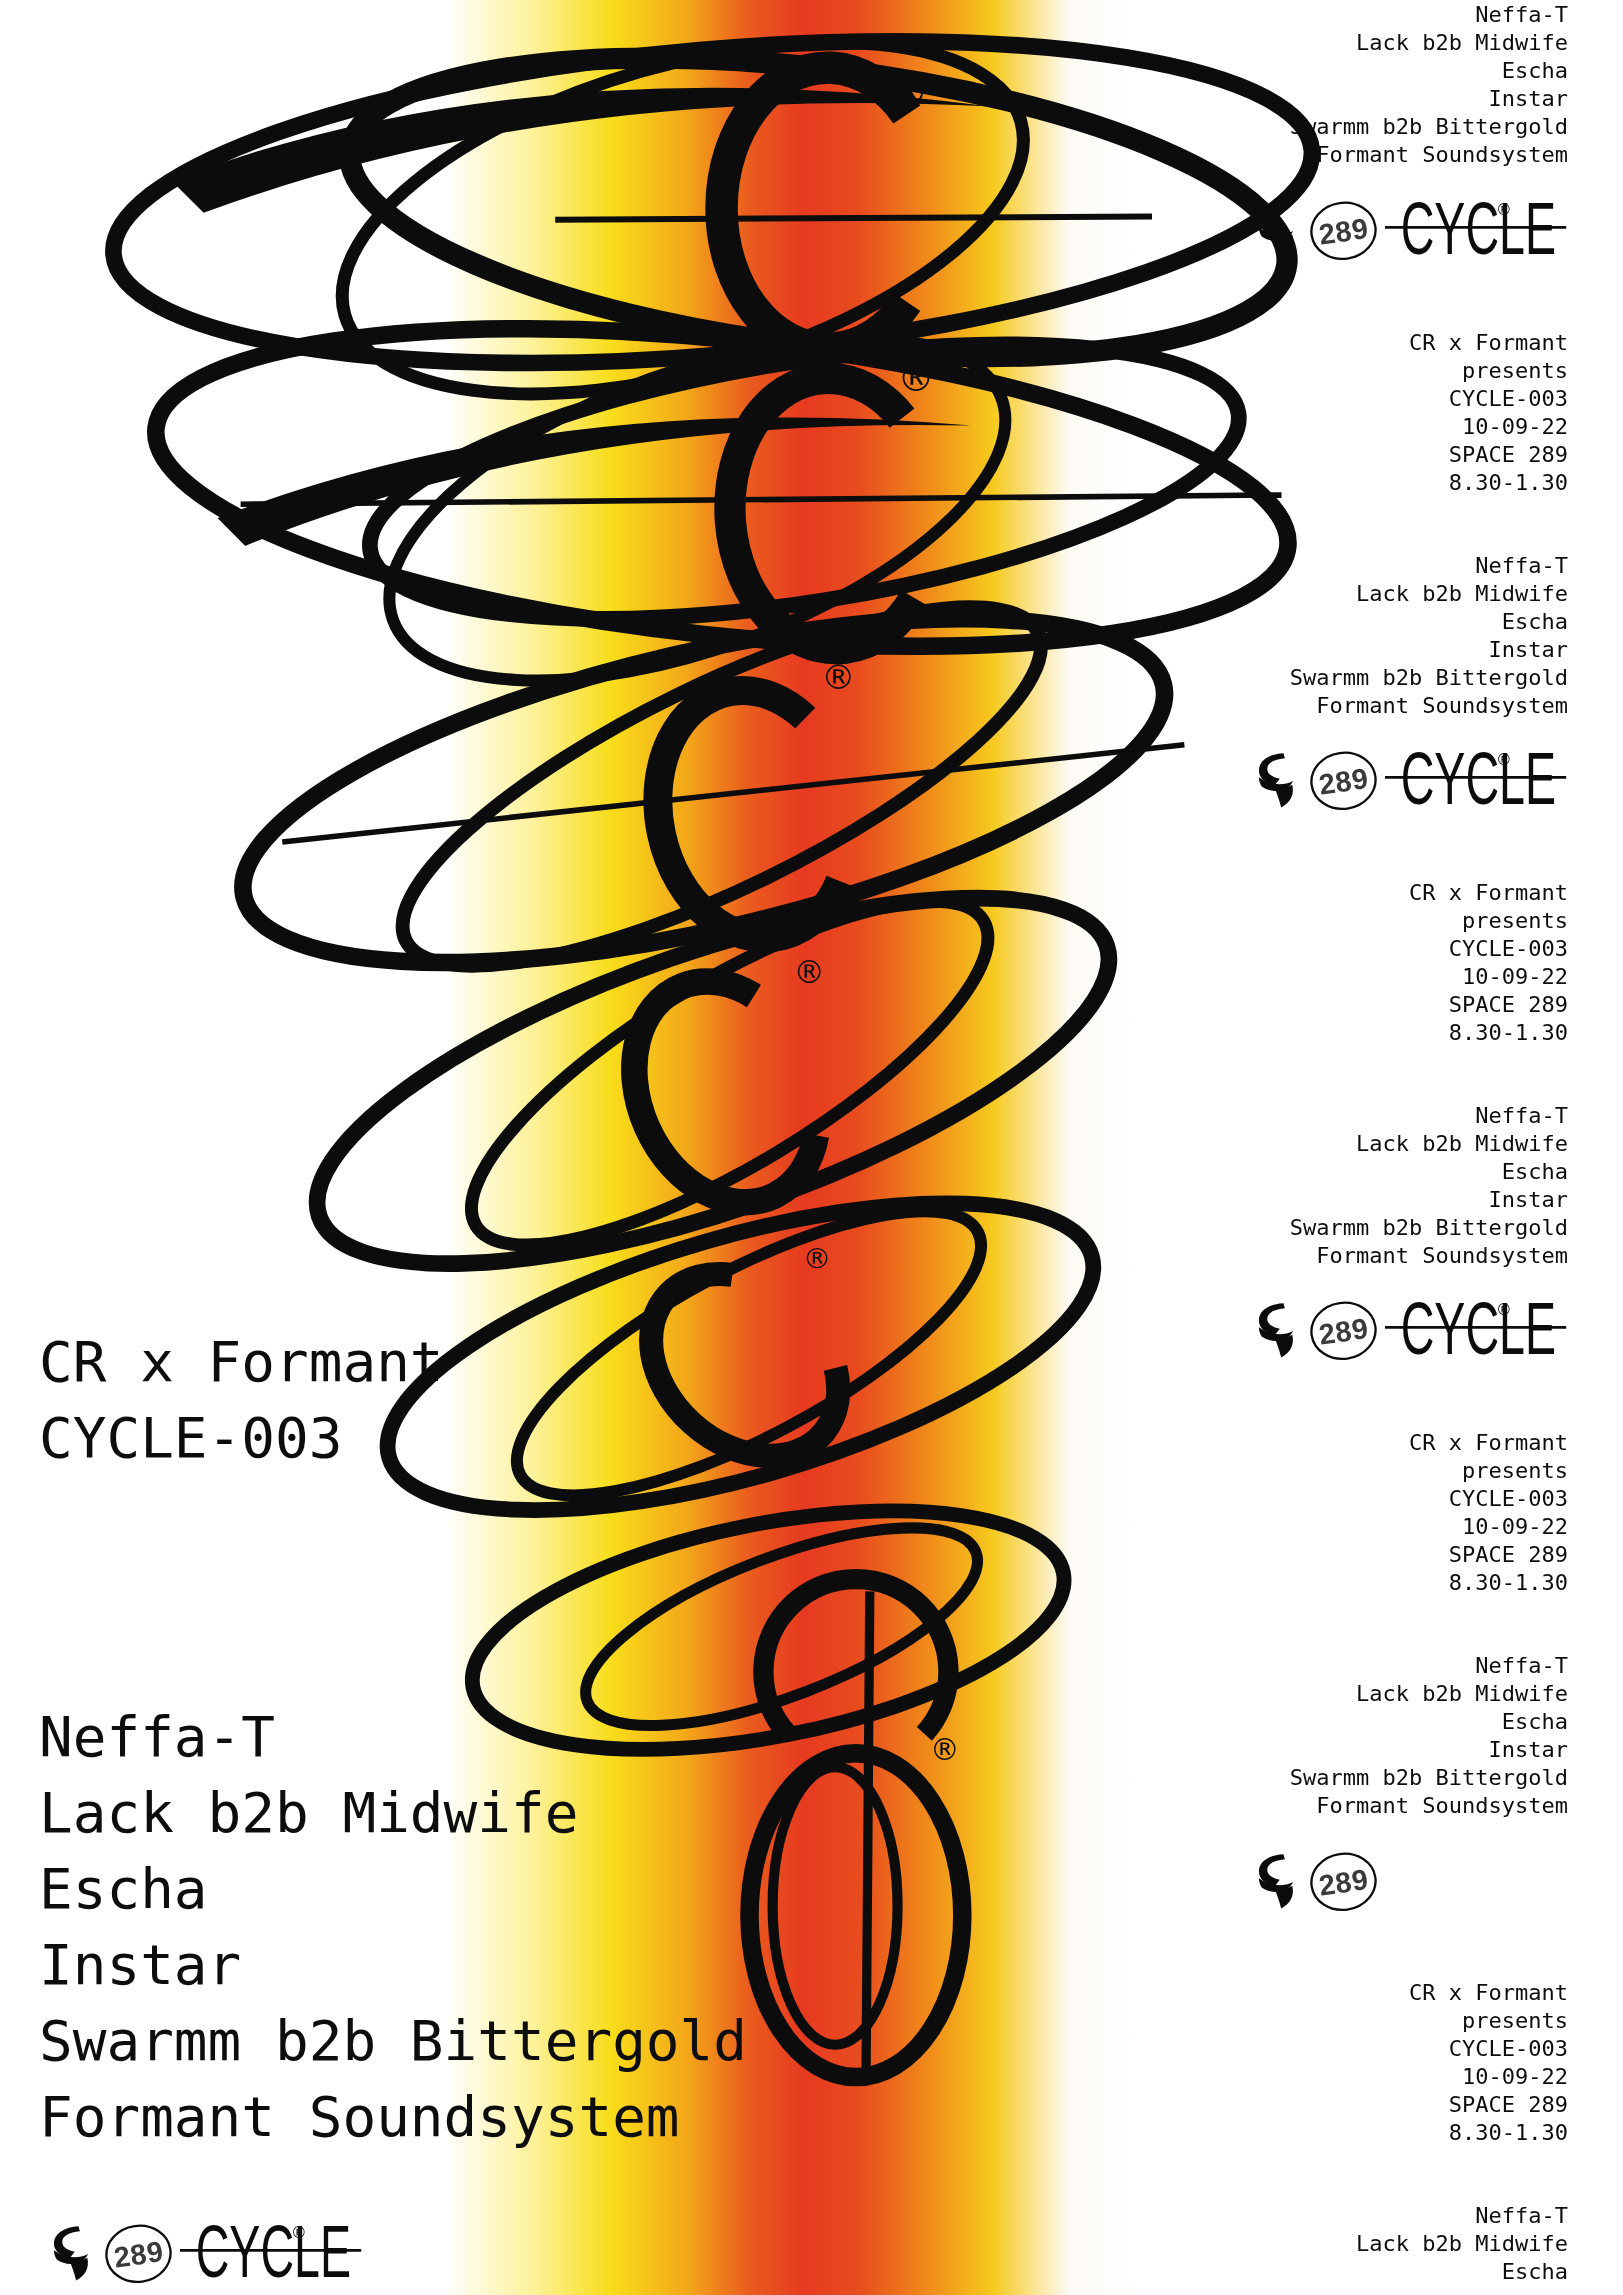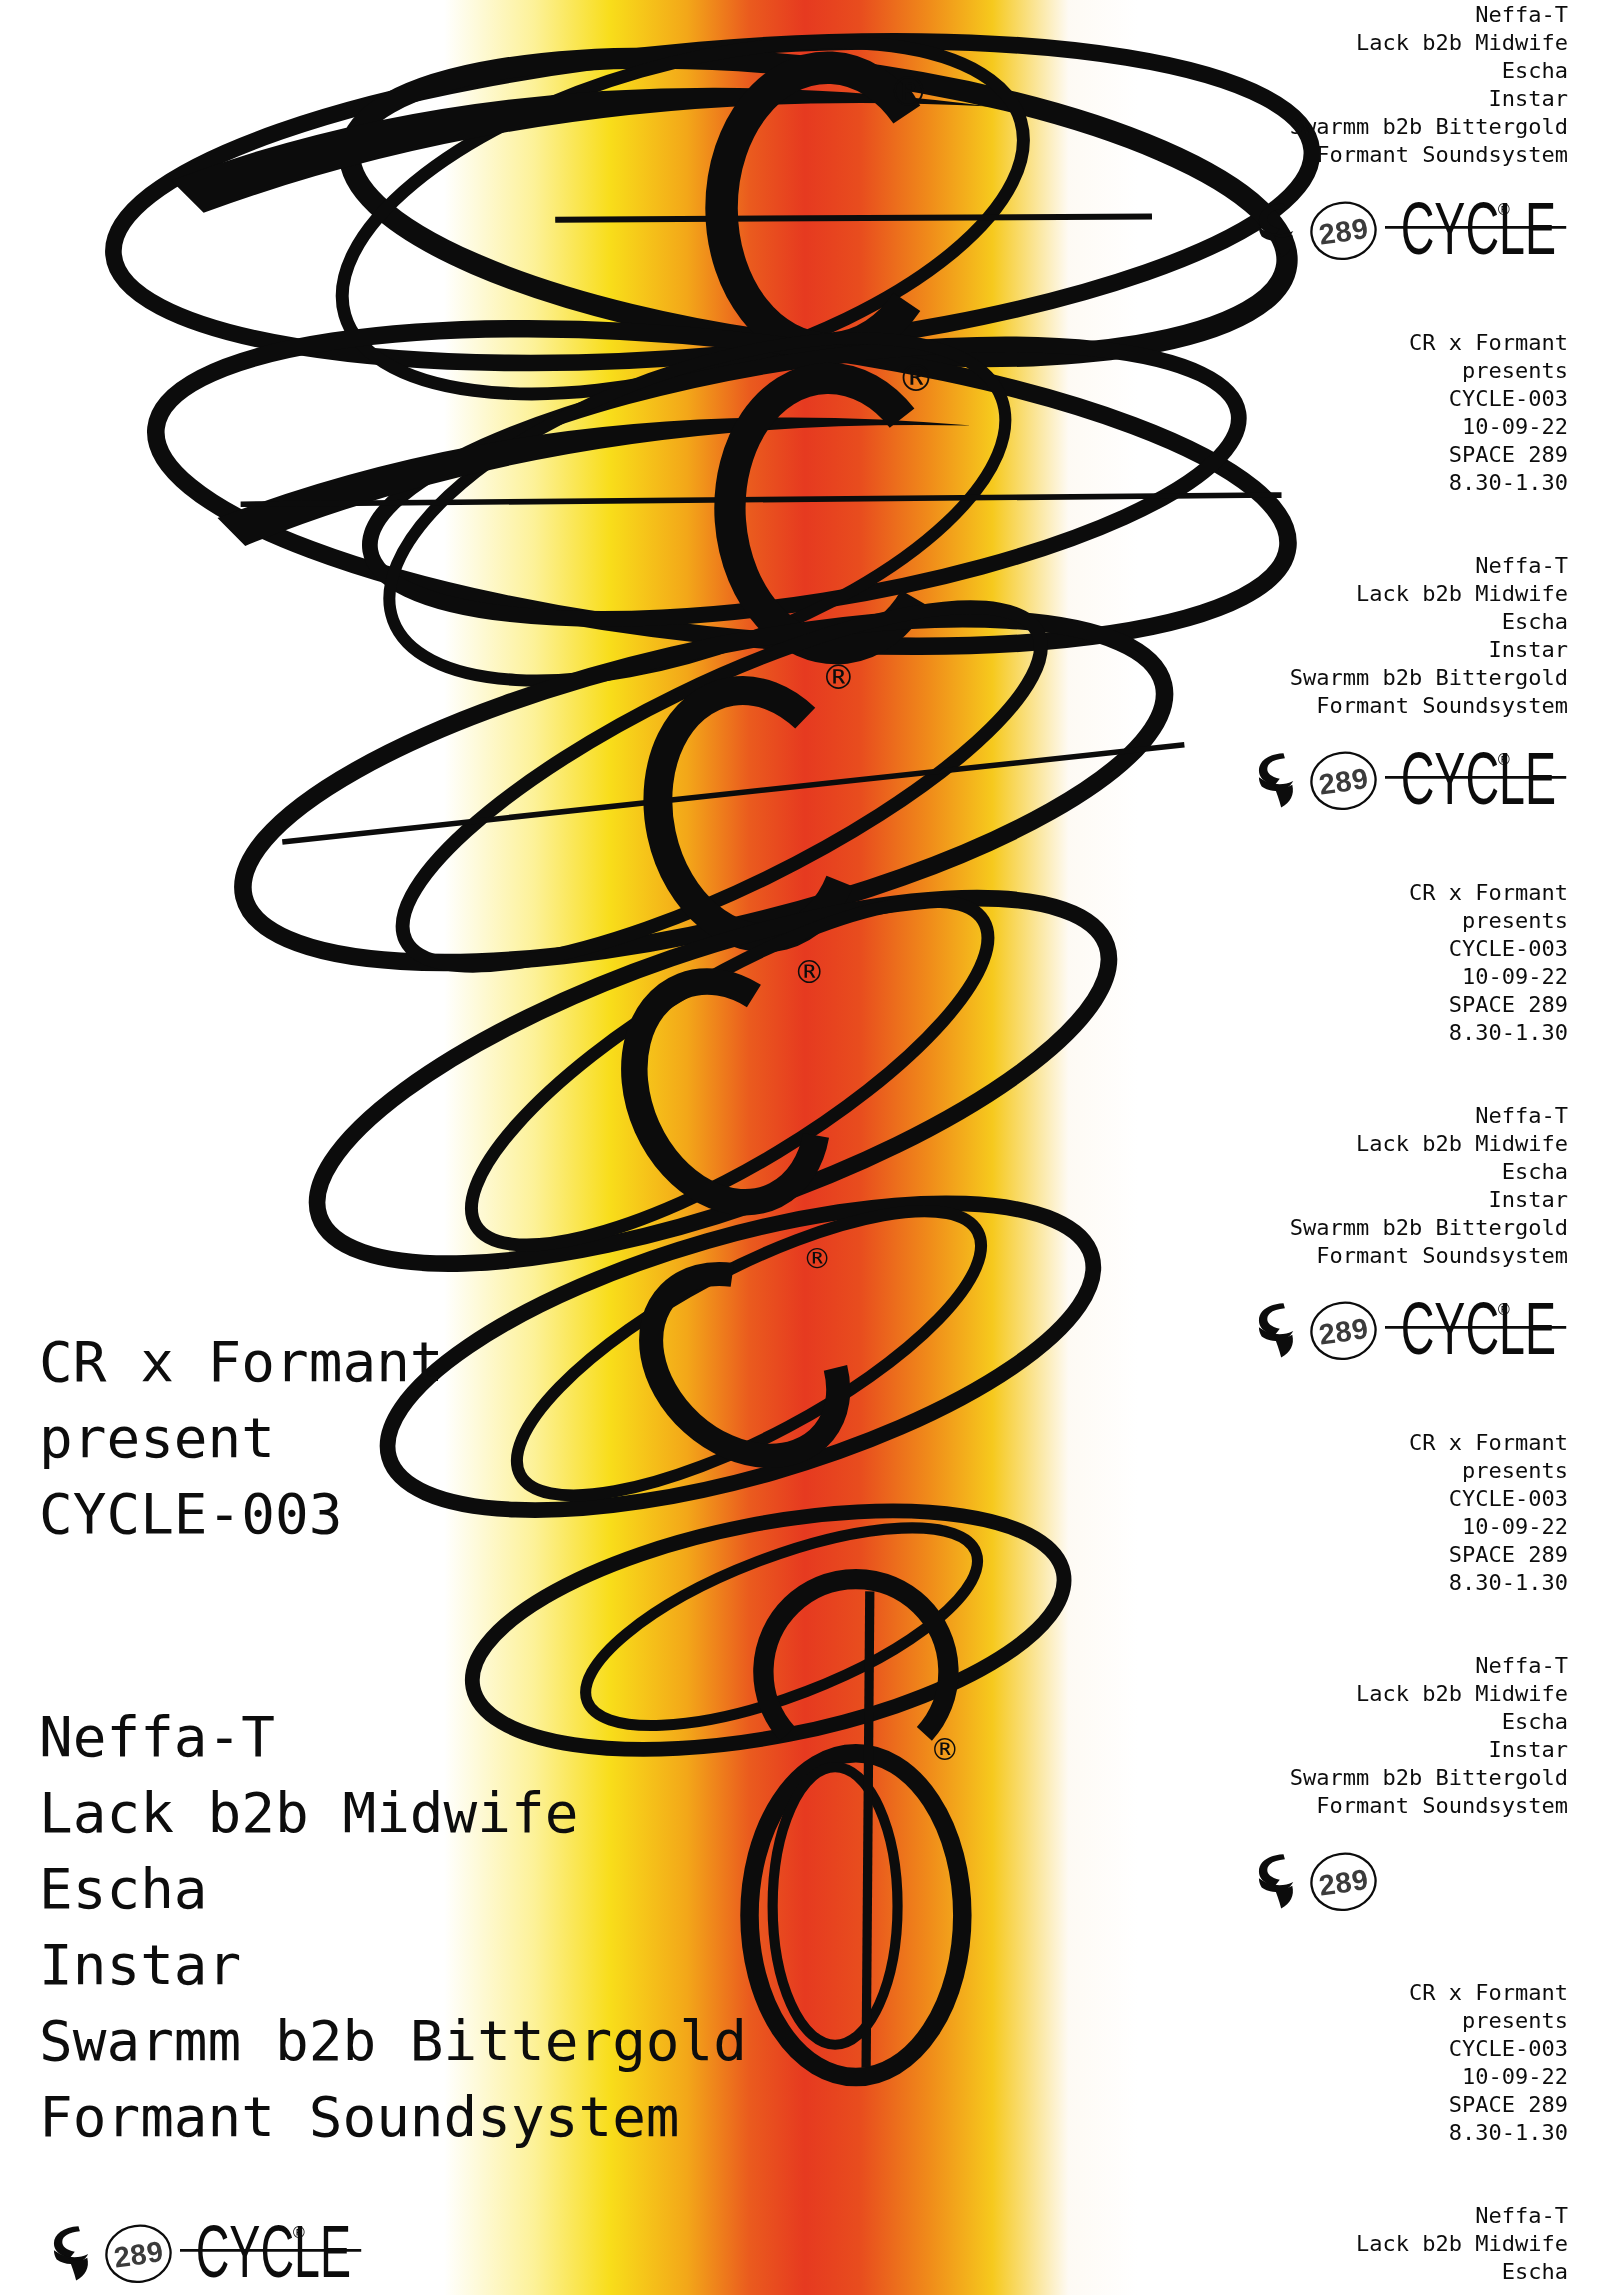--- a/index.html
+++ b/index.html
@@ -116,21 +116,20 @@
 
     <g transform="translate(1850,4140)">
       <ellipse class="stroke" rx="230" ry="350" stroke-width="40"></ellipse>
       <ellipse class="stroke" cx="-45" cy="-20" rx="135" ry="300" stroke-width="22"></ellipse>
       <line class="stroke" x1="30" y1="-700" x2="22" y2="330" stroke-width="20"></line>
     </g>
   </svg>
 
   <div class="bigtext" style="top:1324px;">
     <div class="bigline">CR x Formant</div>
-    <div class="bigline">present</div>
     <div class="bigline">CYCLE-003</div>
   </div>
 
   <div class="bigtext" style="top:1699px;">
     <div class="bigline">Neffa-T</div>
     <div class="bigline">Lack b2b Midwife</div>
     <div class="bigline">Escha</div>
     <div class="bigline">Instar</div>
     <div class="bigline">Swarmm b2b Bittergold</div>
     <div class="bigline">Formant Soundsystem</div>

